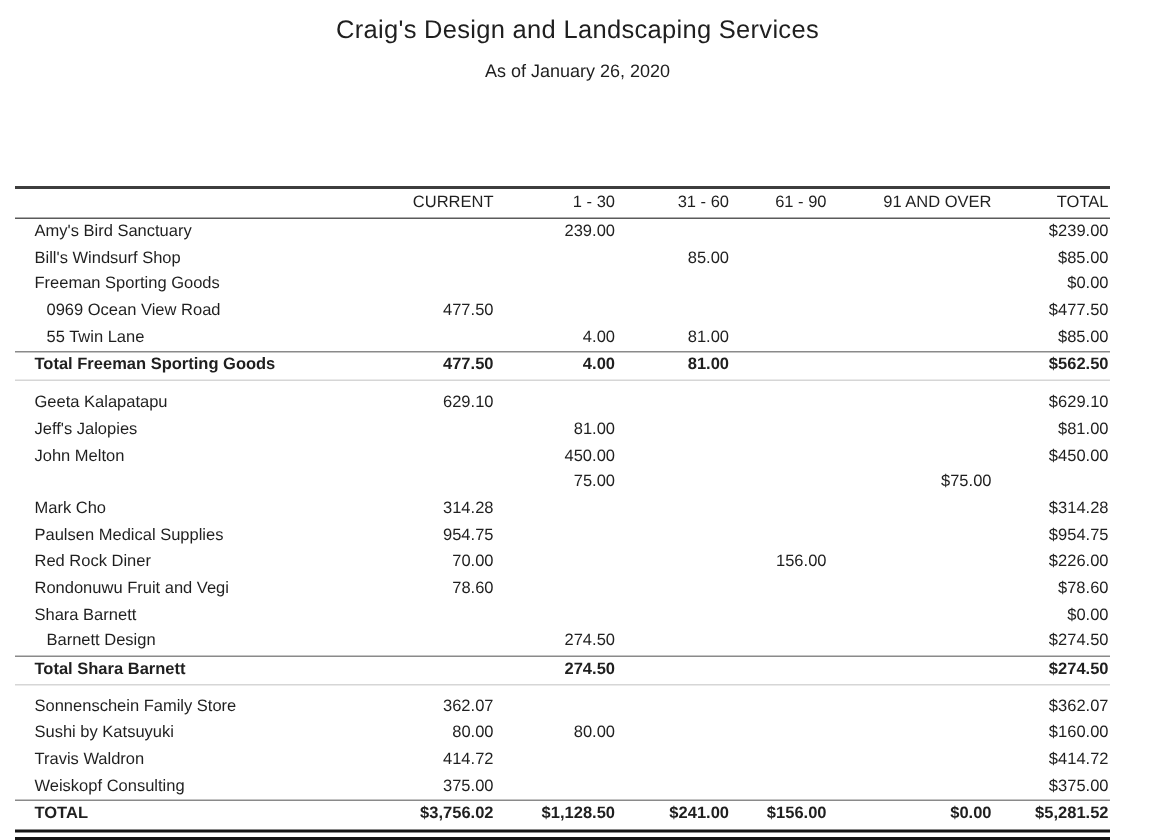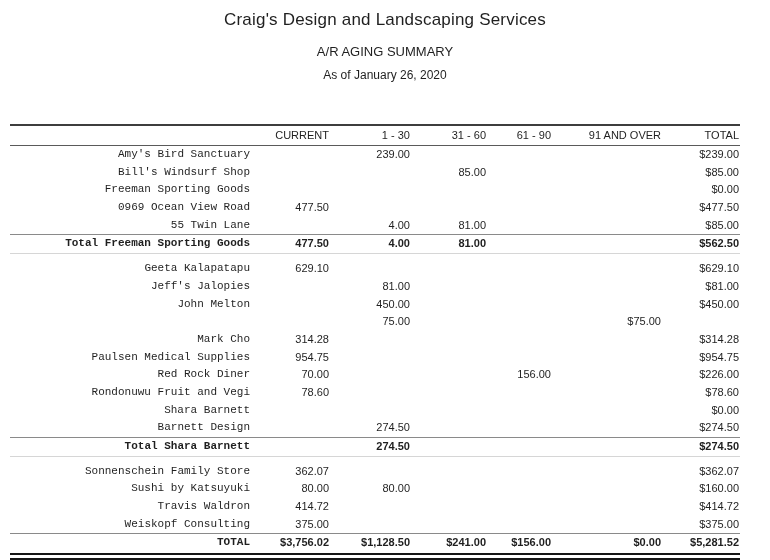--- a/index.html
+++ b/index.html
@@ -28,21 +28,21 @@
     width: 730px;
     font-size: 11px;
   }
   .grid-row {
     display: grid;
     grid-template-columns: 240px 80px 81px 76px 65px 110px 78px;
     align-items: center;
   }
   .cell { white-space: nowrap; overflow: hidden; }
   .cell.num  { text-align: right; padding-right: 1px; }
-  .cell.name { text-align: right; padding-left: 13px; font-family: Liberation Mono, monospace; }
+  .cell.name { text-align: left; padding-left: 13px; }
   .cell.name.indent { padding-left: 21px; }
 
   .header-row {
     border-top: 2px solid #3d3d3d;
     border-bottom: 1px solid #5a5a5a;
     padding: 3px 0 4px 0;
     color: #1f1f1f;
   }
 
   .row { height: 17.7px; line-height: 17.7px; }
@@ -64,21 +64,20 @@
     margin-top: 1px;
   }
 </style>
 </head>
 <body>
 
 <div class="page">
 
   <div class="report-header">
     <div class="company-name">Craig's Design and Landscaping Services</div>
-    <div class="report-title">A/R AGING SUMMARY</div>
     <div class="report-date">As of January 26, 2020</div>
   </div>
 
   <div class="report-table">
     <div class="grid-row header-row">
       <div class="cell name"></div>
       <div class="cell num">CURRENT</div>
       <div class="cell num">1 - 30</div>
       <div class="cell num">31 - 60</div>
       <div class="cell num">61 - 90</div>

